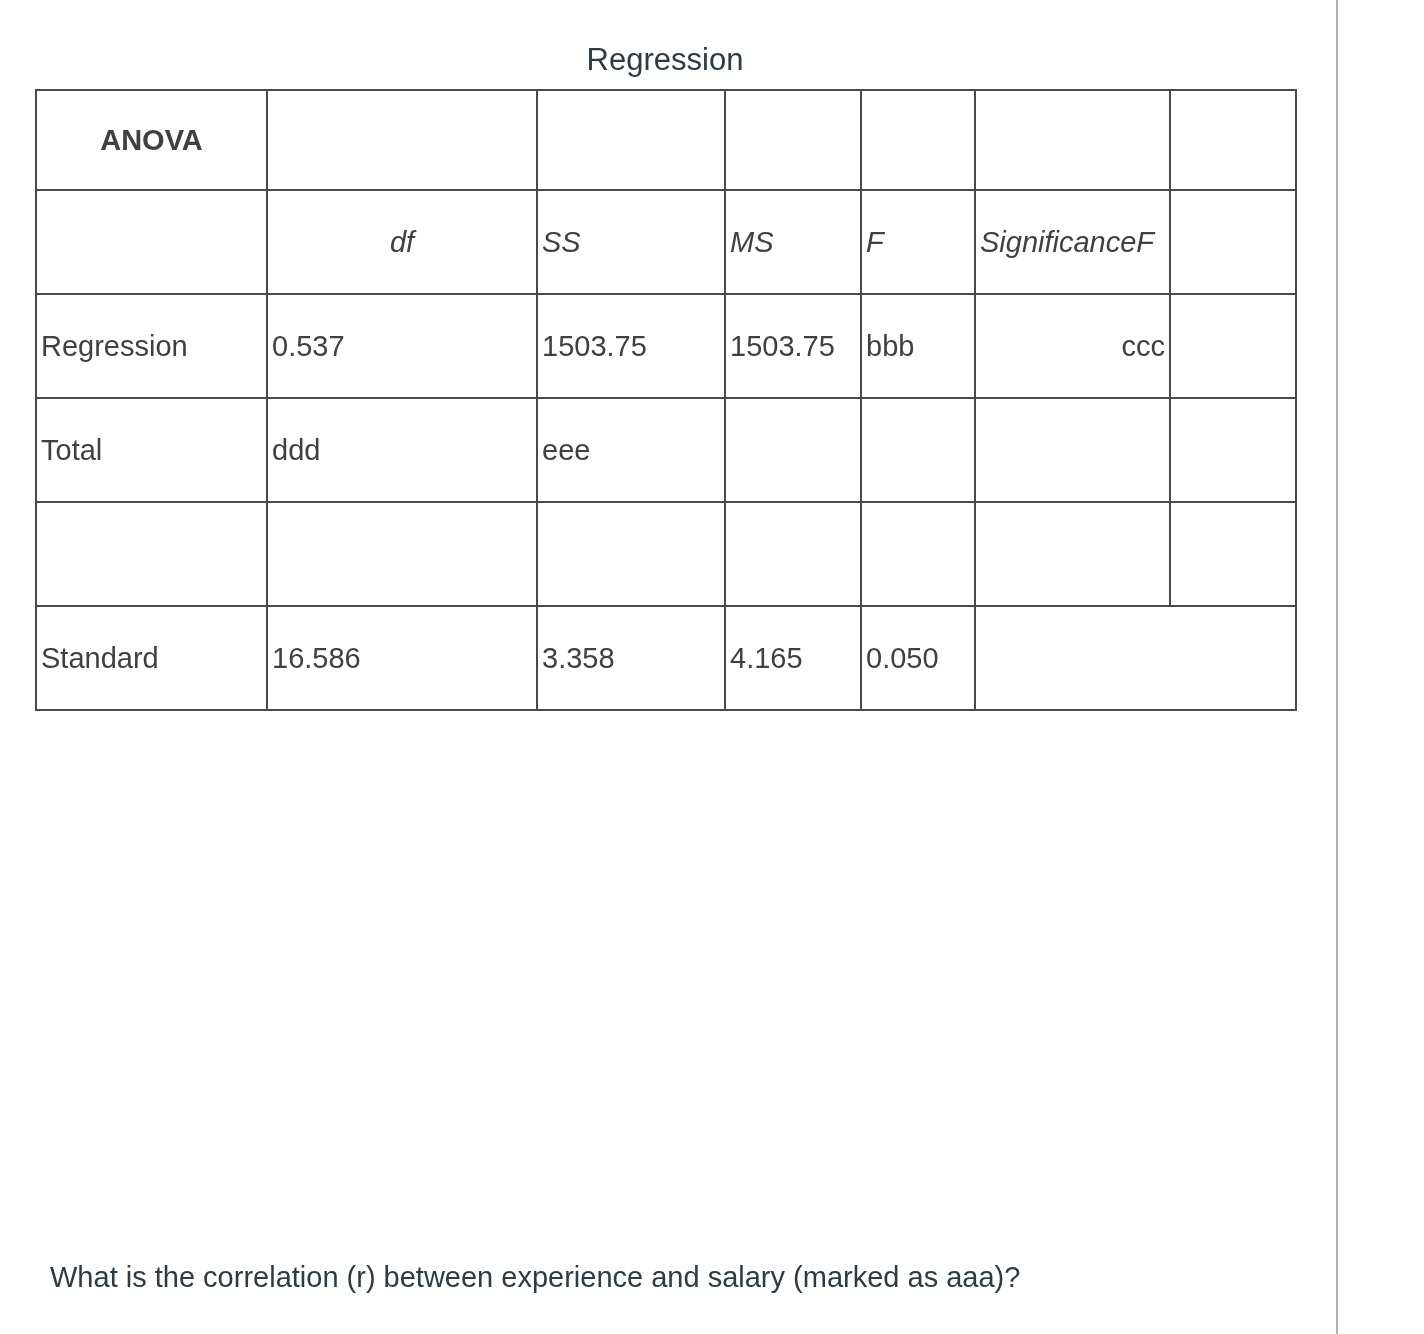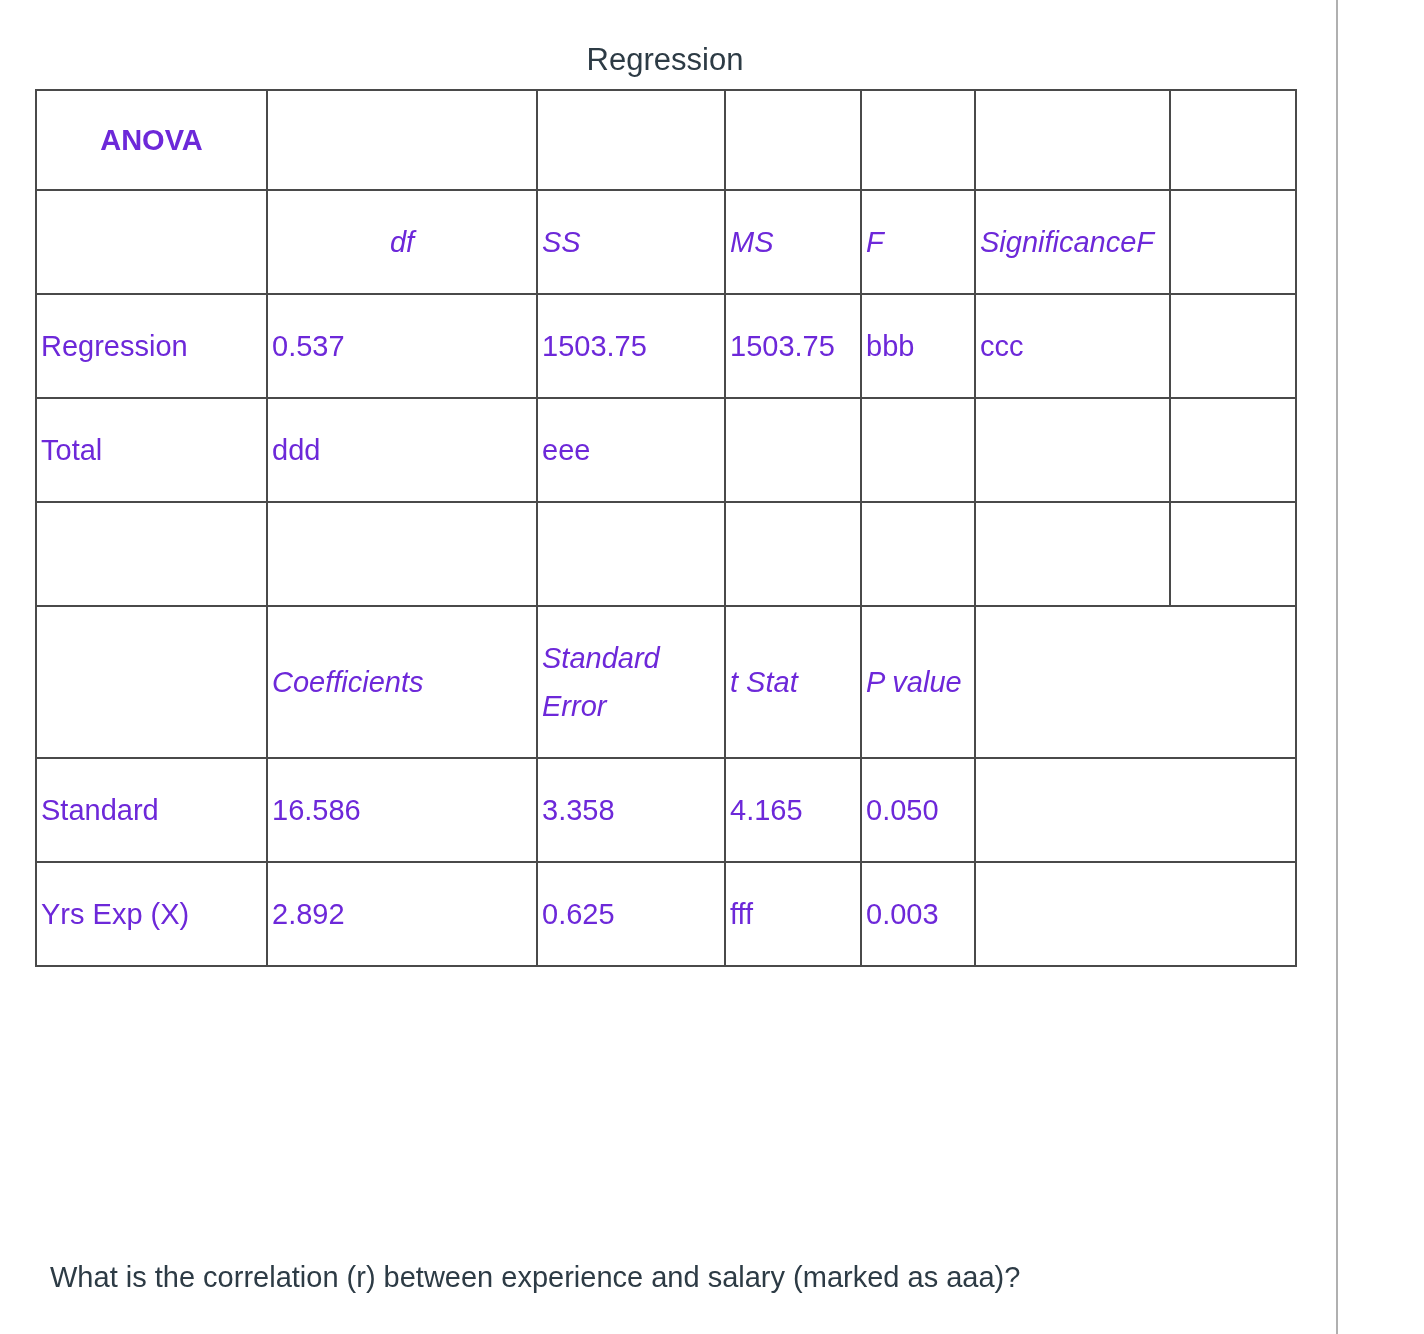--- a/index.html
+++ b/index.html
@@ -19,30 +19,30 @@
   table.anova {
     position: absolute; left: 35px; top: 89px;
     border-collapse: collapse; table-layout: fixed;
     width: 1261px;
   }
   table.anova td {
     border: 2px solid #4a4a4a;
     padding: 0 4px 0 4px;
     font-size: 29px;
     vertical-align: middle;
-    color: #6d28d9;
+    color: #404040;
     overflow: hidden; white-space: nowrap;
   }
   table.anova tr.r106 td { height: 102px; margin-top: 16px; }
   table.anova tr.r102 td { height: 98px; }
   table.anova tr.r154 td { height: 150px; }
   td.it { font-style: italic; }
   td.center { text-align: center; padding-left: 0; }
   td.bold { font-weight: bold; }
-  td.small { font-size: 27px; }
+  td.small { font-size: 27px; text-align: right; }
   .wrap { white-space: normal !important; line-height: 48px; }
   .question {
     position: absolute; left: 50px; top: 1261px;
     font-size: 29px; color: #2d3b45; white-space: nowrap;
   }
 </style>
 </head>
 <body>
 
 <div class="title">Regression</div>
@@ -103,44 +103,28 @@
   <tr class="r106">
     <td></td>
     <td></td>
     <td></td>
     <td></td>
     <td></td>
     <td></td>
     <td></td>
   </tr>
 
-  <tr class="r154">
-    <td></td>
-    <td class="it">Coefficients</td>
-    <td class="it wrap"><span>Standard</span><br><span>Error</span></td>
-    <td class="it">t Stat</td>
-    <td class="it">P value</td>
-    <td colspan="2"></td>
-  </tr>
 
   <tr class="r106">
     <td>Standard</td>
     <td>16.586</td>
     <td>3.358</td>
     <td>4.165</td>
     <td>0.050</td>
     <td colspan="2"></td>
   </tr>
 
-  <tr class="r106">
-    <td>Yrs Exp (X)</td>
-    <td>2.892</td>
-    <td>0.625</td>
-    <td>fff</td>
-    <td>0.003</td>
-    <td colspan="2"></td>
-  </tr>
 </tbody>
   </table>
 
 <div class="vline"></div>
 
 <div class="question">What is the correlation (r) between experience and salary (marked as aaa)?</div>
 
 </body></html>

